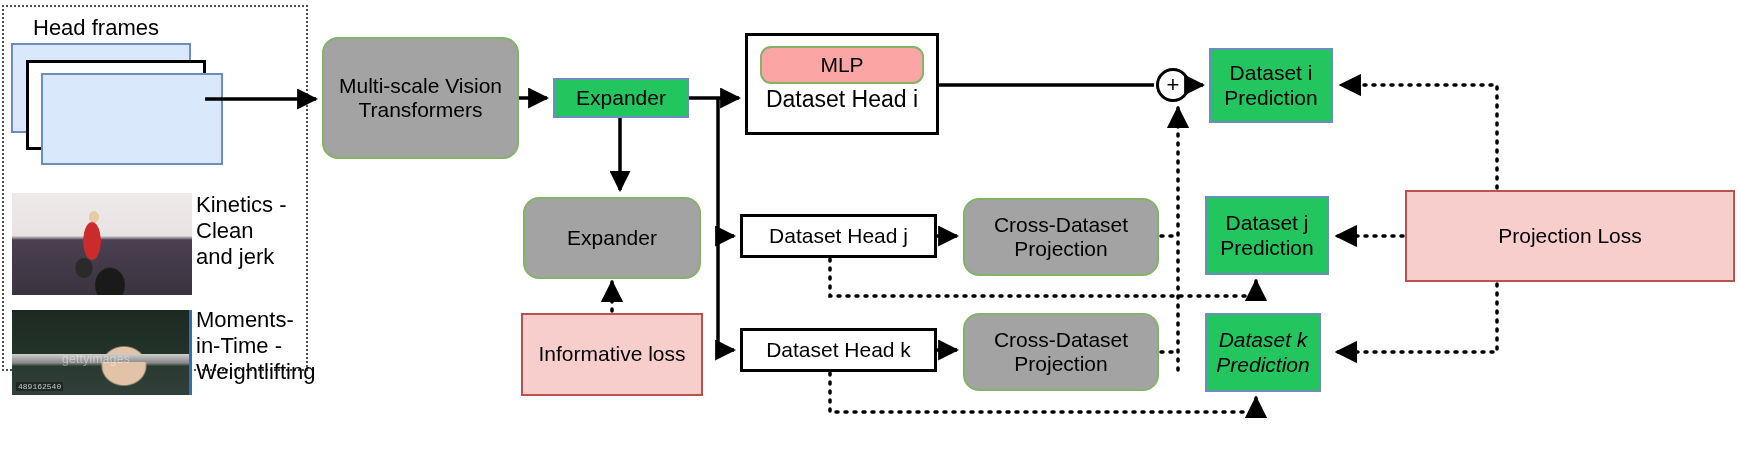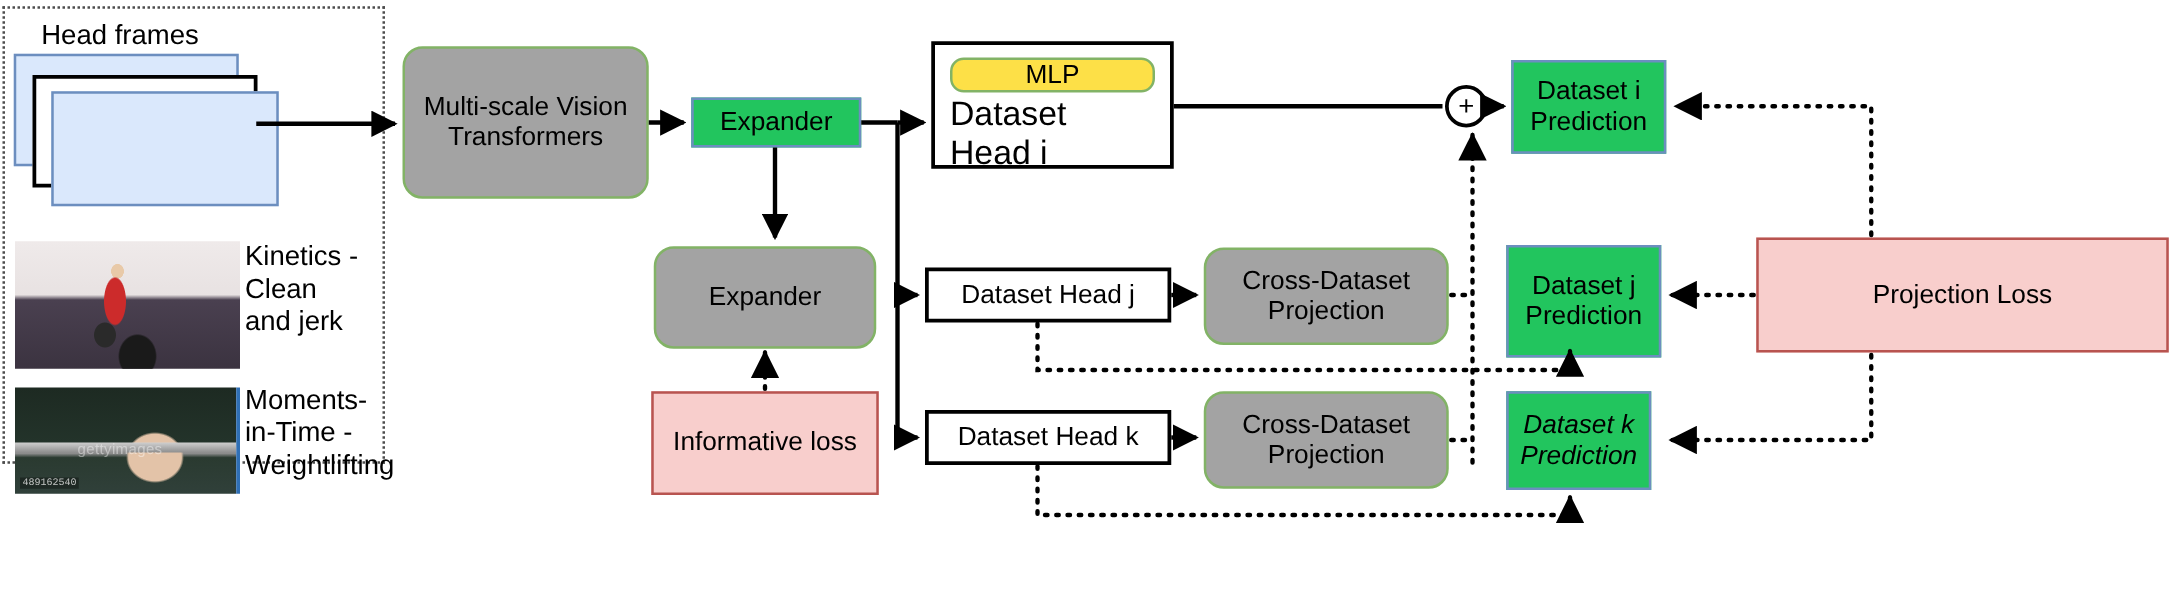--- a/index.html
+++ b/index.html
@@ -138,31 +138,31 @@
     box-sizing: border-box;
     background: #ffffff;
     border: 3px solid #000000;
     display: flex;
     flex-direction: column;
     align-items: center;
     justify-content: flex-start;
   }
   .head-inner {
     box-sizing: border-box;
-    background: #fde047;
+    background: #fca5a5;
     border: 2px solid #82b366;
     border-radius: 11px;
     display: flex;
     align-items: center;
     justify-content: center;
     font-size: 21px;
     color: #000000;
   }
   .head-label {
-    font-size: 27px;
+    font-size: 23px;
     color: #000000;
     margin-top: 2px;
   }
 </style>
 </head>
 <body>
 
 <div id="stage">
 
   <div class="dashed-region" style="left:2px; top:5px; width:306px; height:366px;"></div>
@@ -209,21 +209,21 @@
 Projection</div>
 
   <div class="node green" style="left:963px; top:313px; width:196px; height:78px;">Cross-Dataset
 Projection</div>
 
   <div class="plus-badge" style="left:1156px; top:68px;">+</div>
 
   <div class="node blue" style="left:1209px; top:48px; width:124px; height:75px;">Dataset i
 Prediction</div>
 
-  <div class="node blue" style="left:1205px; top:196px; width:124px; height:90px;">Dataset j
+  <div class="node blue" style="left:1205px; top:196px; width:124px; height:79px;">Dataset j
 Prediction</div>
 
   <div class="node blue" style="left:1205px; top:313px; width:116px; height:79px;font-style:italic;">Dataset k
 Prediction</div>
 
   <div class="node red" style="left:1405px; top:190px; width:330px; height:92px;">Projection Loss</div>
 
   <svg id="wires" viewBox="0 0 1740 473" xmlns="http://www.w3.org/2000/svg">
     <defs>
       <marker id="arrowSolid" viewBox="0 0 10 10" refX="9" refY="5" markerWidth="6" markerHeight="6" orient="auto-start-reverse">

